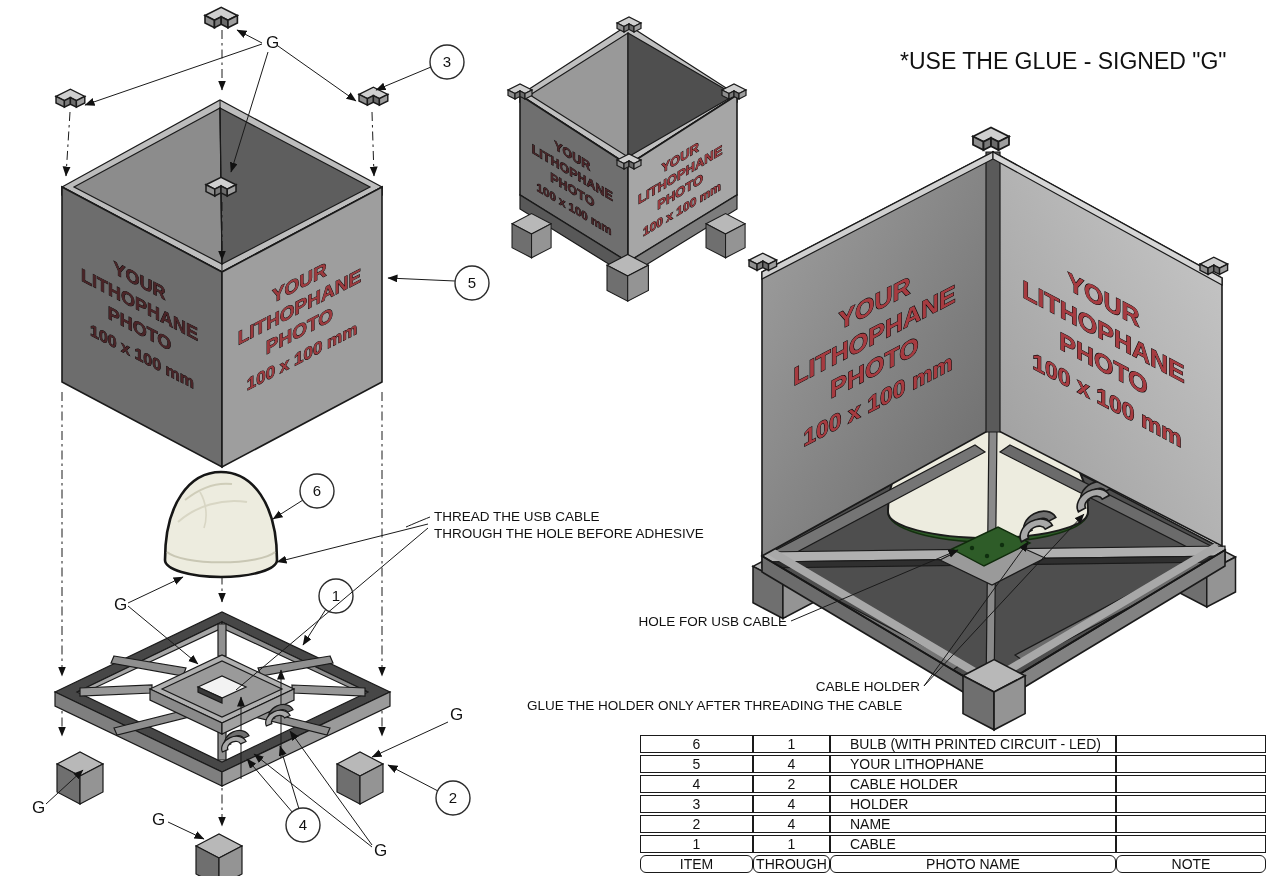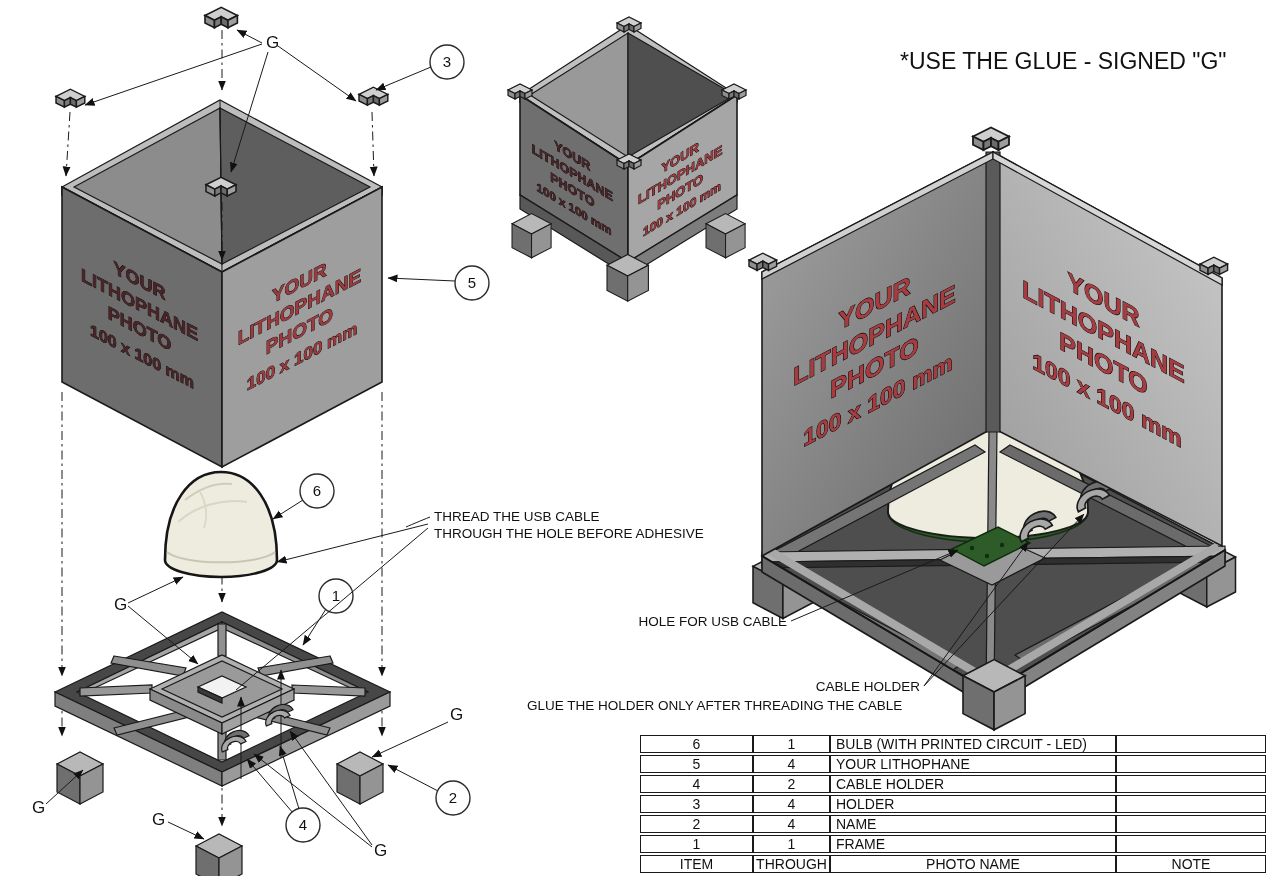--- a/index.html
+++ b/index.html
@@ -20,22 +20,22 @@
   .dash{stroke-dasharray:9 4 2.5 4;}
   .shape{stroke:#1a1a1a;stroke-width:1.2;}
   .shape2{stroke:#1a1a1a;stroke-width:1.6;}
   .co{fill:#fff;stroke:#2b2b2b;stroke-width:1.4;}
   
   .parts-table{position:absolute;left:640px;top:733px;width:626px;}
   .parts-table table{border-collapse:separate;border-spacing:0 2px;width:100%;
      table-layout:fixed;font-size:14px;color:#111;}
   .parts-table td{border:1.3px solid #1a1a1a;height:15px;text-align:center;
      padding:0;white-space:nowrap;overflow:hidden;background:#fff;}
-  .parts-table td.pn{text-align:left;padding-left:5px;}
-  .parts-table tr.hdr td{text-align:center;padding-left:0;}
+  .parts-table td.pn{text-align:left;padding-left:19px;}
+  .parts-table tr.hdr td{text-align:center;padding-left:0;border-radius:6px;}
 </style>
 </head>
 <body>
 
 <div class="stage">
 <svg width="1267" height="876" viewBox="0 0 1267 876">
   <defs>
     <marker id="arr" markerWidth="11" markerHeight="9" refX="9.5" refY="4" orient="auto">
       <path d="M0,0 L10,4 L0,8 Z" fill="#111"></path>
     </marker>
@@ -363,21 +363,21 @@
       </tr>
       <tr>
         <td>2</td>
         <td>4</td>
         <td class="pn">NAME</td>
         <td></td>
       </tr>
       <tr>
         <td>1</td>
         <td>1</td>
-        <td class="pn">FRAME</td>
+        <td class="pn">CABLE</td>
         <td></td>
       </tr>
       <tr class="hdr">
         <td>ITEM</td>
         <td>THROUGH</td>
         <td>PHOTO NAME</td>
         <td>NOTE</td>
       </tr>
     </tbody>
   </table>

